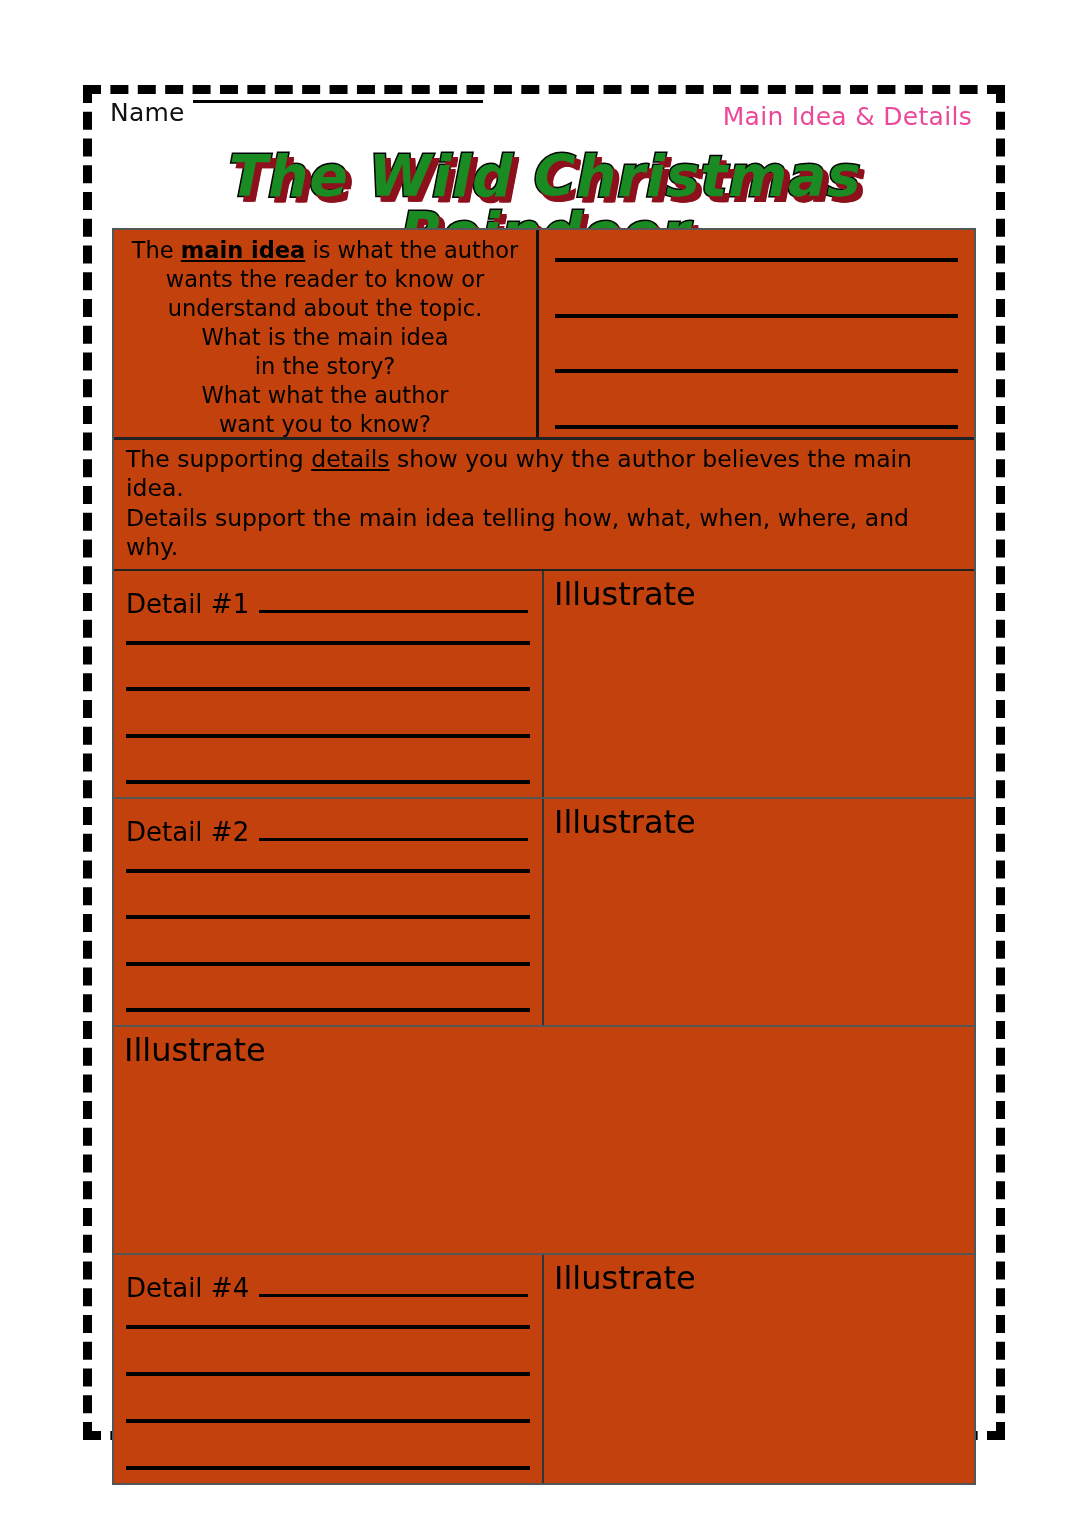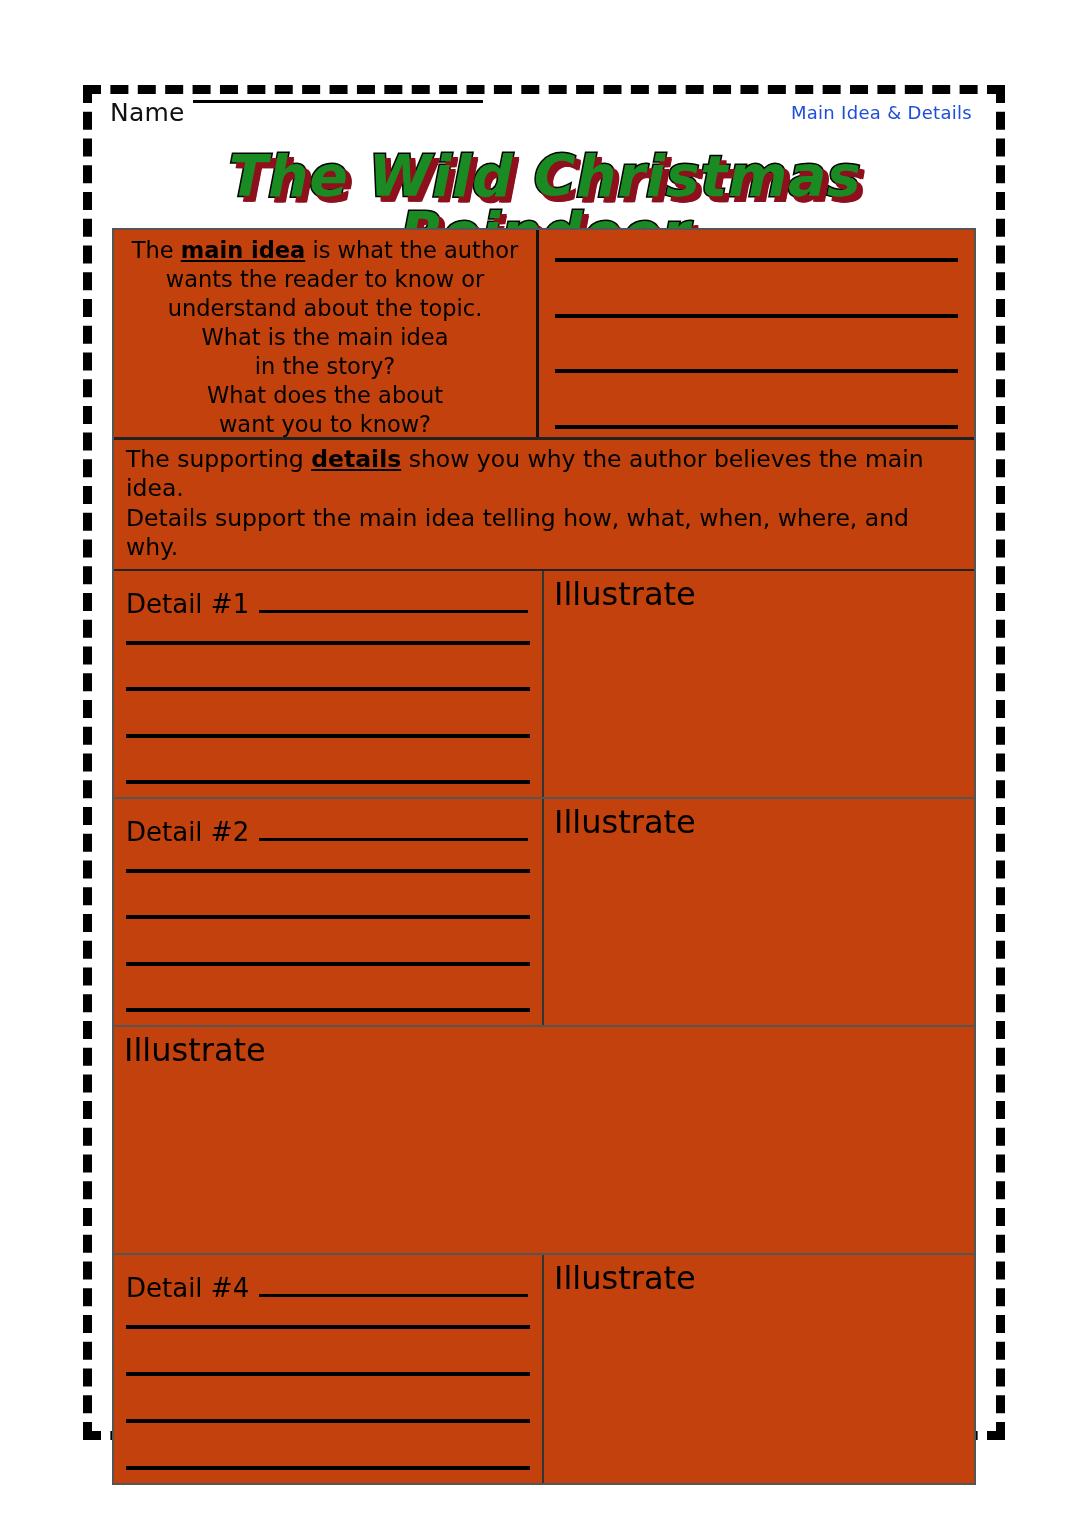--- a/index.html
+++ b/index.html
@@ -52,22 +52,22 @@
   #name-rule {
     width: 290px;
     height: 0;
     border-bottom: 3px solid #000;
     margin-bottom: 4px;
   }
   #sheet-subject {
     position: absolute;
     right: 18px;
     top: 6px;
-    font-size: 18px;
-    color: #1d4ed8;
+    font-size: 25px;
+    color: #ec4899;
     letter-spacing: 0.3px;
     white-space: nowrap;
   }
 
   
   #title-wrap {
     position: absolute;
     left: 95px;
     top: 148px;
     width: 900px;
@@ -142,21 +142,21 @@
   #details-band {
     border-bottom: 2px solid #222;
     border-top: 1px solid #222;
     padding: 5px 10px 6px 12px;
     font-size: 23.5px;
     line-height: 1.25;
     color: #000;
     box-sizing: border-box;
   }
   #details-band .emph {
-    font-weight: 700;
+    font-weight: 400;
     text-decoration: underline;
     text-underline-offset: 2px;
     margin-top: 24px;
   }
 
   
   .detail-row {
     display: flex;
     border-bottom: 2px solid #555;
     box-sizing: border-box;
@@ -233,21 +233,21 @@
   <span id="worksheet-title">The Wild Christmas Reindeer</span>
 </div>
 
 <div id="worksheet-table">
 
   <div id="main-idea-row">
     <div id="main-idea-prompt">
       <span>The </span><span class="emph">main idea</span><span> is what the author wants the reader to know or understand about the topic.</span><br>
       <span>What is the main idea</span><br>
       <span>in the story?</span><br>
-      <span>What does the about</span><br>
+      <span>What what the author</span><br>
       <span>want you to know?</span>
     </div>
     <div id="main-idea-answer">
       <div class="answer-rule"></div>
       <div class="answer-rule"></div>
       <div class="answer-rule"></div>
       <div class="answer-rule"></div>
     </div>
   </div>
 

